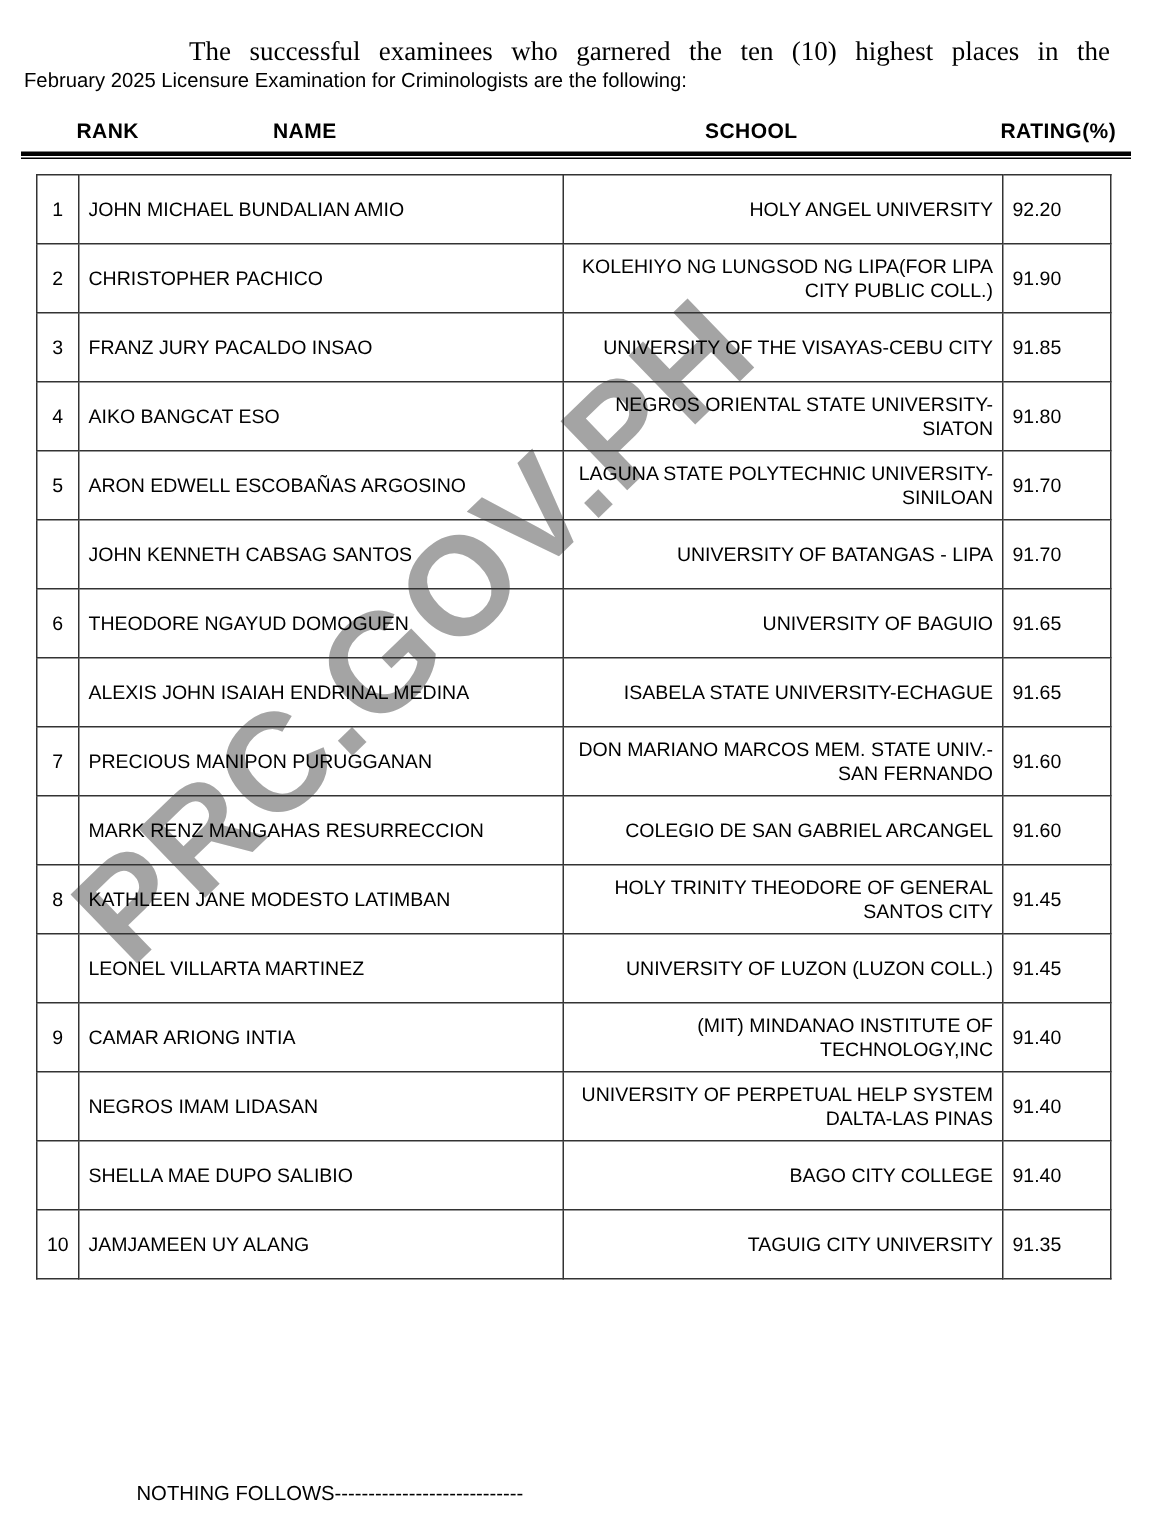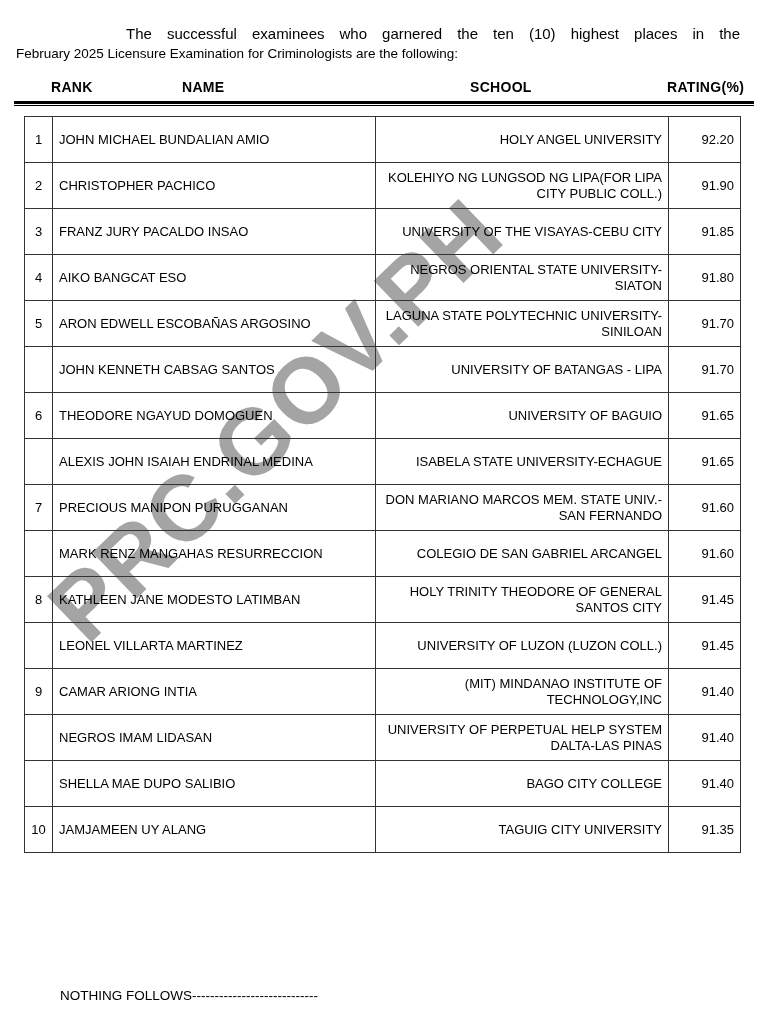--- a/index.html
+++ b/index.html
@@ -49,26 +49,27 @@
 
   
   #intro {
     position: absolute;
     left: 16px;
     top: 24px;
     width: 724px;
     z-index: 10;
   }
   #intro .line1 {
-    font-size: 15px;
+    font-size: 18px;
     line-height: 20px;
     text-align: justify;
     text-align-last: justify;
     text-indent: 0;
     margin: 0;
+    font-family: Liberation Serif, serif;
   }
   #intro .line1 .lead {
     display: inline-block;
     width: 110px;
   }
   #intro .line2 {
     font-size: 13.5px;
     line-height: 20px;
     margin: 0;
     text-align: left;
@@ -150,27 +151,27 @@
   }
   td.name-cell {
     text-align: left;
     padding-left: 10px;
   }
   td.school-cell {
     text-align: right;
     padding-left: 8px;
   }
   td.rating-cell {
-    text-align: right;
+    text-align: left;
   }
 
   
   #footer-note {
     position: absolute;
-    left: 60px;
+    left: 91px;
     top: 988px;
     font-size: 13.5px;
     line-height: 16px;
     z-index: 10;
     white-space: nowrap;
   }
 </style>
 </head>
 <body>
 

